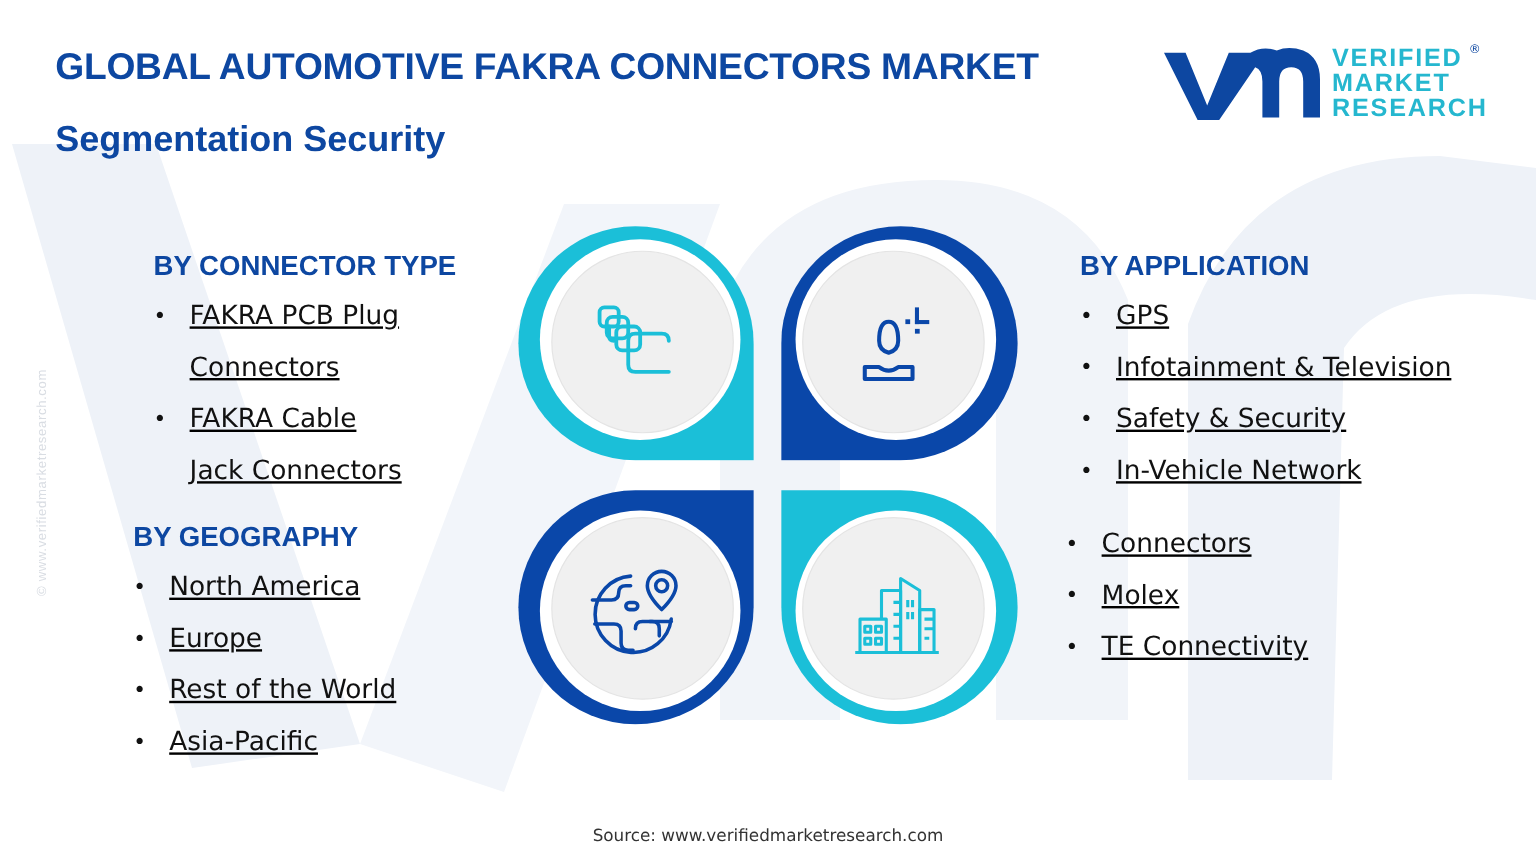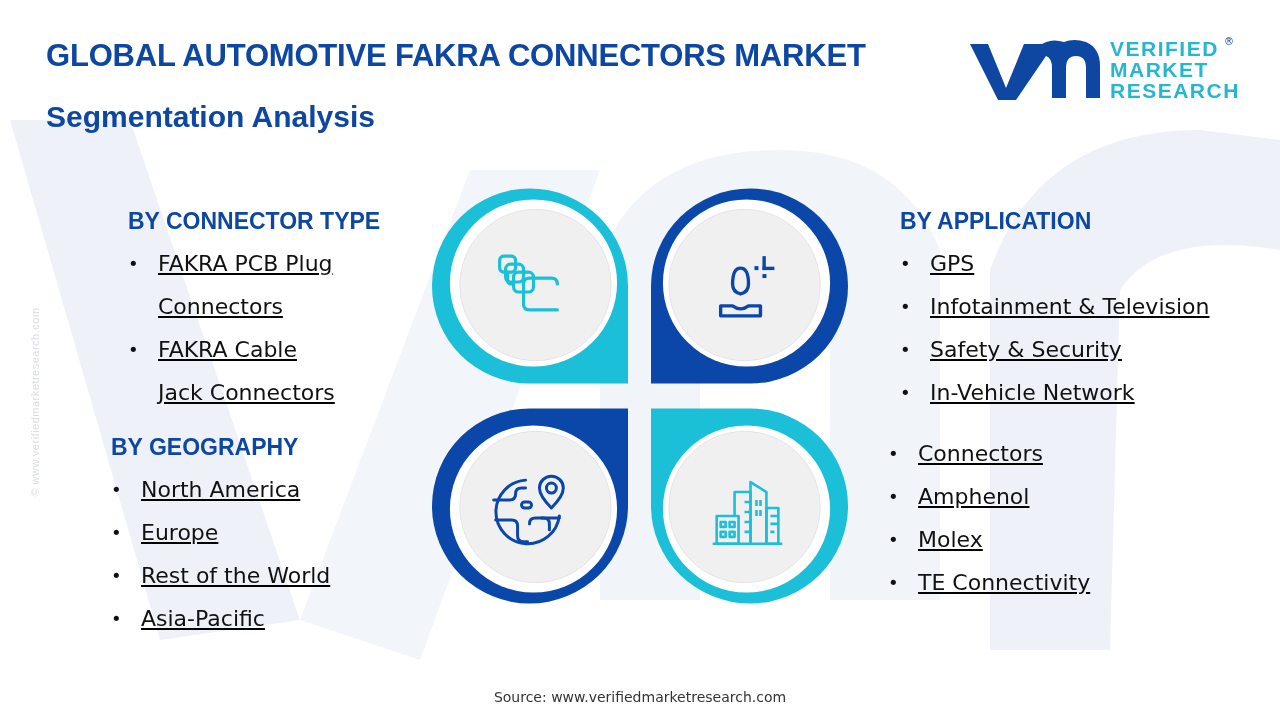--- a/index.html
+++ b/index.html
@@ -65,21 +65,21 @@
 <svg class="bg-watermark" width="1280" height="720" viewBox="0 0 1280 720">
   <path d="M10 120 L130 120 L300 620 L160 640 Z" fill="#eef2f8"></path>
   <path d="M300 620 L470 170 L600 170 L420 660 Z" fill="#f2f5fa"></path>
   <path d="M600 600 L600 260 Q640 150 780 150 Q900 150 940 250 L940 600 L830 600 L830 280 Q800 230 760 240 Q700 250 700 320 L700 600 Z" fill="#f1f4f9"></path>
   <path d="M990 650 L990 270 Q1040 130 1200 130 L1280 140 L1280 250 Q1160 230 1120 290 L1110 650 Z" fill="#eef2f8"></path>
 </svg>
 
 <div class="side-url">© www.verifiedmarketresearch.com</div>
 
 <h1 class="title">GLOBAL AUTOMOTIVE FAKRA CONNECTORS MARKET</h1>
-<h2 class="subtitle">Segmentation Analysis</h2>
+<h2 class="subtitle">Segmentation Security</h2>
 
 <div class="logo">
   <svg width="136" height="66" viewBox="0 0 136 66" style="position:absolute;left:0;top:0;">
     <path d="M4 6 L22 6 L40 50 L58 6 L76 6 Q86 0 98 4 Q108 0 120 4 Q134 10 134 28 L134 60 L120 60 L120 30 Q120 18 110 18 Q100 18 100 30 L100 60 L86 60 L86 30 Q86 20 80 18 L50 62 L32 62 Z" fill="#0d47a1"></path>
   </svg>
   <div class="logo-text">
     <div>VERIFIED</div>
     <div>MARKET</div>
     <div>RESEARCH</div>
   </div>
@@ -110,21 +110,20 @@
     <li class="seg-item">GPS</li>
     <li class="seg-item">Infotainment &amp; Television</li>
     <li class="seg-item">Safety &amp; Security</li>
     <li class="seg-item">In-Vehicle Network</li>
   </ul>
 </div>
 
 <div class="segment" style="left:888px; top:432px;">
   <ul class="seg-list">
     <li class="seg-item">Connectors</li>
-    <li class="seg-item">Amphenol</li>
     <li class="seg-item">Molex</li>
     <li class="seg-item">TE Connectivity</li>
   </ul>
 </div>
 
 <div class="quad-wrap">
 
   <div class="quad" style="left:0; top:0;">
     <svg viewBox="0 0 200 196">
       <path d="M100 0 A98 98 0 0 0 2 98 A98 98 0 0 0 100 196 L199 196 L199 98 A99 98 0 0 0 100 0 Z" fill="#1bbfd8"></path>

